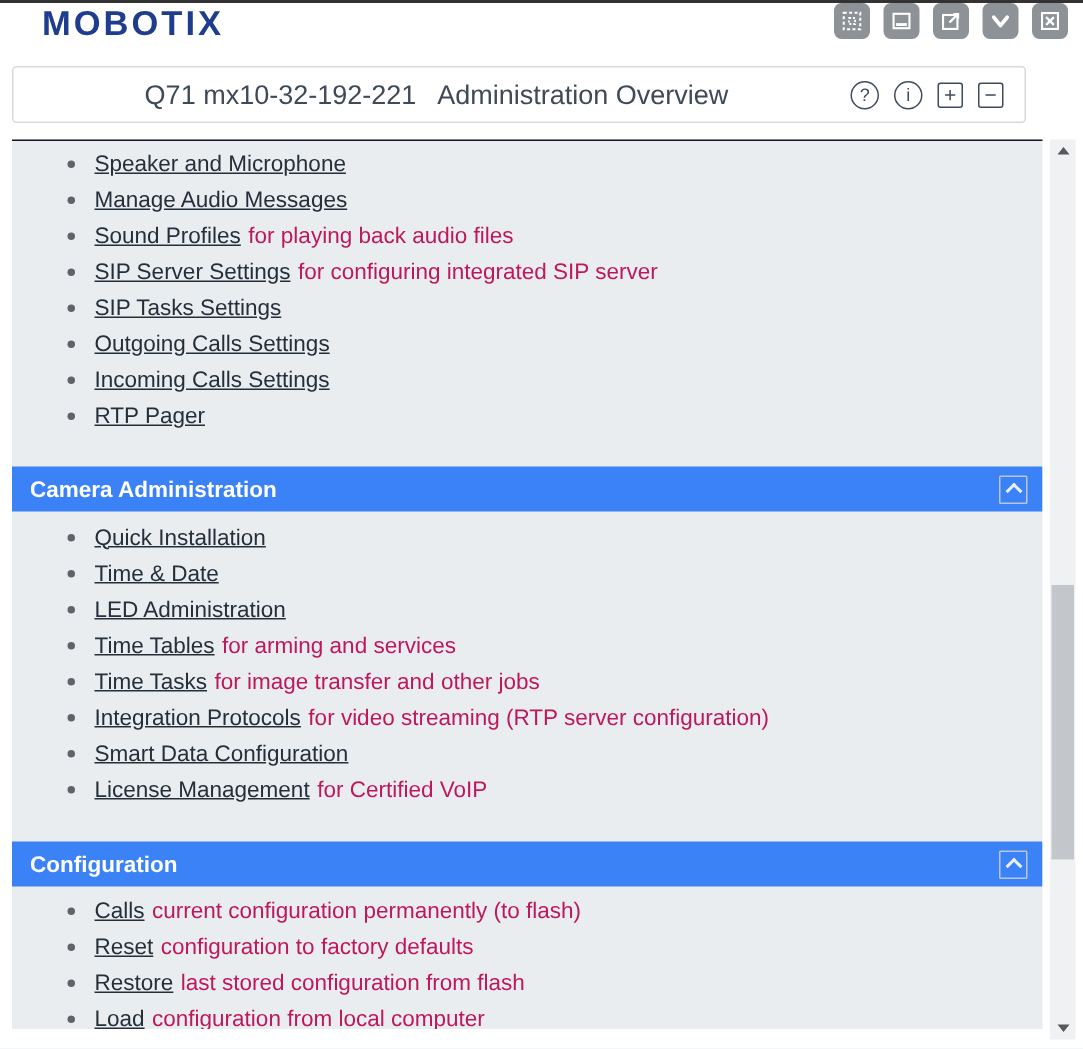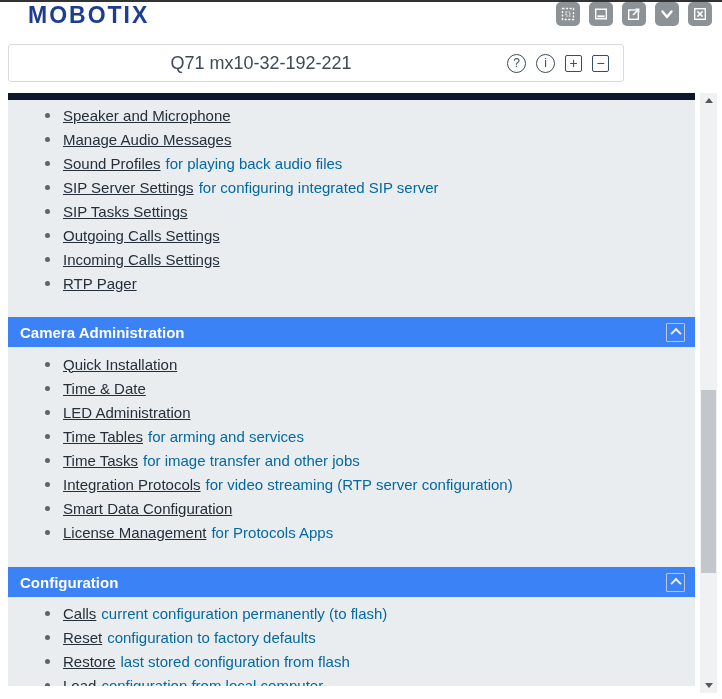--- a/index.html
+++ b/index.html
@@ -14,42 +14,42 @@
   
   .app-header{position:absolute;left:0;top:2px;width:722px;height:40px;background:#fff;
     display:flex;align-items:flex-start;justify-content:space-between;}
   .logo{margin-left:28px;font-size:23px;font-weight:700;letter-spacing:2px;color:#1f3d8f;}
   .win-controls{display:flex;gap:9px;margin-right:10px;}
   .win-btn{width:24px;height:24px;border-radius:5px;background:#8d9297;display:flex;
     align-items:center;justify-content:center;cursor:pointer;}
   .win-btn svg{display:block;}
 
   
-  .title-bar{position:absolute;left:8px;top:44px;width:616px;height:38px;background:#fff;
+  .title-bar{position:absolute;left:8px;top:44px;width:676px;height:38px;background:#fff;
     border:1px solid #d7dbde;border-radius:3px;box-sizing:border-box;}
   .title-text{position:absolute;left:0;top:0;right:110px;bottom:0;display:flex;
     align-items:center;justify-content:center;gap:14px;color:#3f4a57;font-size:18px;white-space:nowrap;}
   .title-icons{position:absolute;right:14px;top:0;bottom:0;display:flex;align-items:center;gap:10px;}
   .t-icon{box-sizing:border-box;display:flex;align-items:center;justify-content:center;
     color:#3d4b5c;border:1.5px solid #3d4b5c;cursor:pointer;font-weight:400;}
   .t-icon.round{width:19px;height:19px;border-radius:50%;font-size:12px;}
   .t-icon.square{width:17px;height:17px;border-radius:2px;font-size:14px;}
 
   
   .content{position:absolute;left:8px;top:93px;width:687px;height:593px;background:#eaedf0;
-    overflow:hidden;border-top:7px solid #0f172a;box-sizing:border-box;}
+    overflow:hidden;border-top:1px solid #0f172a;box-sizing:border-box;}
   .item-list{margin:0;padding:0;}
   .item-list.first{margin-top:3px;}
   .item-list.after-bar{margin-top:5px;text-align:right;}
   .item-list.after-bar2{margin-top:4px;}
   .row{height:24px;display:flex;align-items:center;}
   .bullet{width:5px;height:5px;border-radius:50%;background:#5f646b;margin-left:37px;
     margin-right:13px;flex:none;}
   .row a{color:#242f3a;font-size:15px;text-decoration:underline;cursor:pointer;white-space:nowrap;}
-  .desc{color:#0369a1;font-size:15px;margin-left:5px;white-space:nowrap;}
+  .desc{color:#be185d;font-size:15px;margin-left:5px;white-space:nowrap;}
 
   .section-bar{height:30px;background:#3b82f6;display:flex;align-items:center;
     padding:0 10px 0 12px;box-sizing:border-box;}
   .section-bar.cam{margin-top:22px;}
   .section-bar.cfg{margin-top:23px;}
   .section-title{color:#ffffff;font-size:15px;font-weight:700;flex:1;}
   .collapse-btn{width:17px;height:17px;border:1px solid #b9c6dc;border-radius:1px;display:flex;
     align-items:center;justify-content:center;cursor:pointer;flex:none;}
   .chev-up{width:6px;height:6px;border-left:2px solid #e9eef5;border-top:2px solid #e9eef5;
     transform:rotate(45deg) translate(1px,1px);}
@@ -114,20 +114,21 @@
           <line x1="10.6" y1="5.4" x2="5.4" y2="10.6" stroke="#fff" stroke-width="1.5"></line>
         </svg>
       </span>
     </div>
   </div>
 </header>
 
 <div class="title-bar">
   <div class="title-text">
     <span>Q71 mx10-32-192-221</span>
+    <span>Administration Overview</span>
   </div>
   <div class="title-icons">
     <span class="t-icon round">?</span>
     <span class="t-icon round">i</span>
     <span class="t-icon square">+</span>
     <span class="t-icon square">−</span>
   </div>
 </div>
 
 <div class="content" id="content">
@@ -201,21 +202,21 @@
         <a href="#">Integration Protocols</a>
         <span class="desc">for video streaming (RTP server configuration)</span>
       </div>
       <div class="row">
         <span class="bullet"></span>
         <a href="#">Smart Data Configuration</a>
       </div>
       <div class="row">
         <span class="bullet"></span>
         <a href="#">License Management</a>
-        <span class="desc">for Protocols Apps</span>
+        <span class="desc">for Certified VoIP</span>
       </div>
     </div>
     <div class="section-bar cfg">
       <span class="section-title">Configuration</span>
       <span class="collapse-btn">
         <span class="chev-up"></span>
       </span>
     </div>
     <div class="item-list after-bar2">
       <div class="row">

